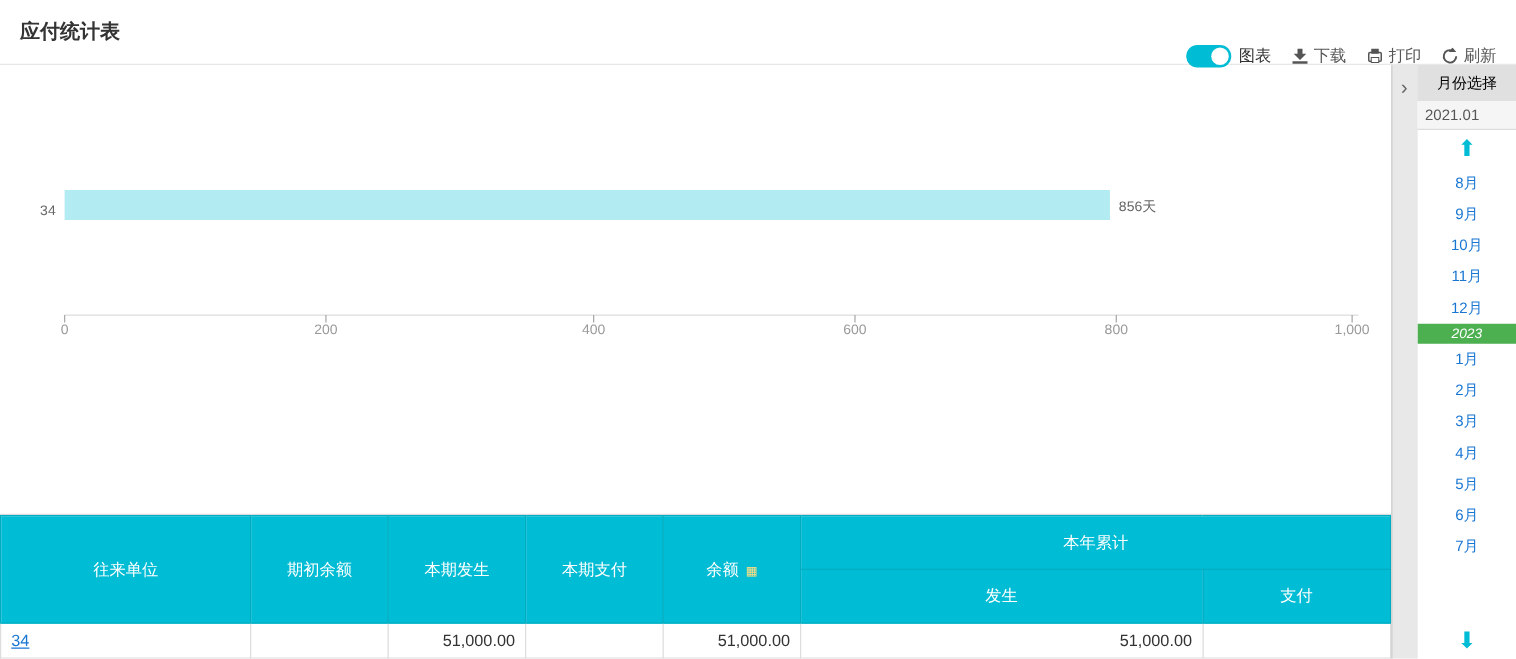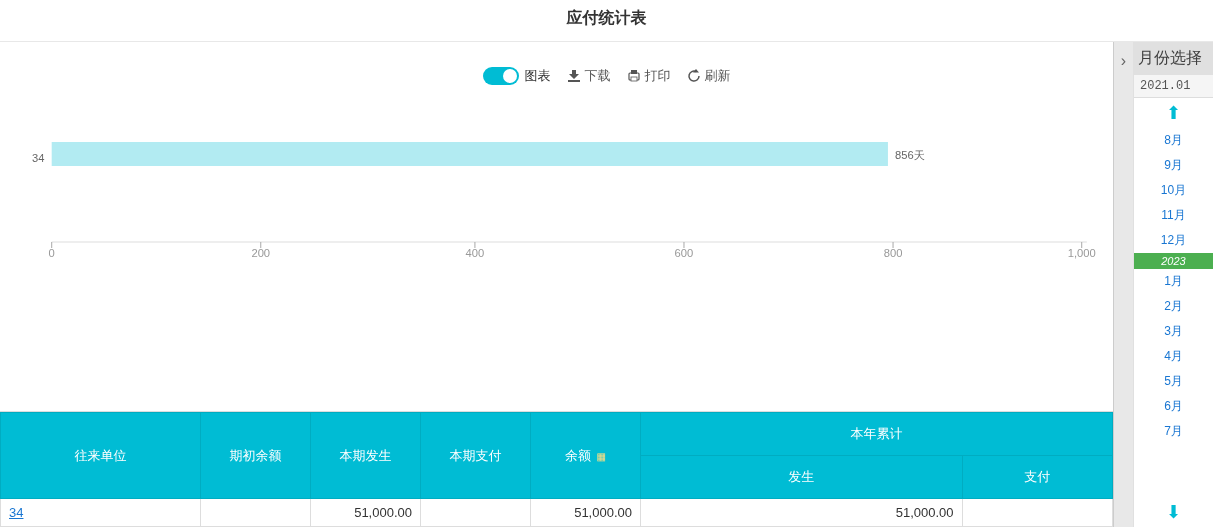--- a/index.html
+++ b/index.html
@@ -1,21 +1,21 @@
 <!DOCTYPE html>
 <html><head>
   <meta charset="utf-8">
   <style>
     * { box-sizing: border-box; margin: 0; padding: 0; }
     body { font-family: "Microsoft YaHei", Arial, sans-serif; font-size: 13px; background: #f5f5f5; color: #333; }
 
     .app-container { width: 1213px; height: 527px; display: flex; flex-direction: column; background: #fff; position: relative; }
 
     
-    .header { display: flex; align-items: center; justify-content: space-between; padding: 8px 16px; border-bottom: 1px solid #e8e8e8; background: #fff; height: 42px; flex-direction: column; }
+    .header { display: flex; align-items: center; justify-content: space-between; padding: 8px 16px; border-bottom: 1px solid #e8e8e8; background: #fff; height: 52px; }
     .header-title { font-size: 16px; font-weight: bold; color: #333; }
     .header-actions { display: flex; align-items: flex-start; gap: 16px; margin-top: 38px; }
     .toggle-wrap { display: flex; align-items: center; gap: 6px; }
     .toggle-switch { width: 36px; height: 18px; background: #00bcd4; border-radius: 9px; position: relative; cursor: pointer; }
     .toggle-switch::after { content: ''; width: 14px; height: 14px; background: #fff; border-radius: 50%; position: absolute; right: 2px; top: 2px; }
     .action-btn { display: flex; align-items: center; gap: 4px; cursor: pointer; color: #555; font-size: 13px; }
 
     
     .main-content { display: flex; flex: 1; overflow: hidden; }
 
@@ -36,22 +36,22 @@
     
     .table-area { border-top: 1px solid #ddd; }
     .stats-table { width: 100%; border-collapse: collapse; }
     .stats-table th { background: #00bcd4; color: #fff; text-align: center; padding: 12px 4px; font-size: 13px; font-weight: normal; border: 1px solid #00acc1; }
     .stats-table td { text-align: right; padding: 6px 8px; font-size: 13px; border: 1px solid #ddd; background: #fff; }
     .stats-table td.left { text-align: left; }
     .stats-table td a { color: #1976d2; text-decoration: underline; cursor: pointer; }
 
     
     .sidebar { width: 80px; background: #fff; border-left: 1px solid #e0e0e0; display: flex; flex-direction: column; }
-    .sidebar-header { background: #e0e0e0; padding: 6px 4px; font-size: 16px; color: #404040; text-align: center; display: flex; align-items: center; gap: 4px; }
-    .sidebar-year { padding: 4px 6px; font-size: 12px; color: #555; background: #f5f5f5; border-bottom: 1px solid #ddd; font-family: Liberation Mono, monospace; }
+    .sidebar-header { background: #e0e0e0; padding: 6px 4px; font-size: 12px; color: #000000; text-align: center; display: flex; align-items: center; justify-content: center; gap: 4px; }
+    .sidebar-year { padding: 4px 6px; font-size: 12px; color: #555; background: #f5f5f5; border-bottom: 1px solid #ddd; }
     .sidebar-nav-up, .sidebar-nav-down { display: flex; align-items: center; justify-content: center; padding: 4px; cursor: pointer; color: #00bcd4; font-size: 18px; }
     .month-list { flex: 1; overflow-y: auto; }
     .month-item { padding: 4px 8px; font-size: 12px; color: #1976d2; cursor: pointer; text-align: center; }
     .month-item.year-marker { background: #4caf50; color: #fff; font-size: 11px; padding: 2px 8px; font-style: italic; }
     .sidebar-collapse-btn { width: 20px; background: #e8e8e8; display: flex; align-items: flex-start; justify-content: center; padding-top: 10px; cursor: pointer; border-left: 1px solid #ccc; }
     .sidebar-wrapper { display: flex; }
     .collapse-arrow { font-size: 16px; color: #666; }
   </style>
 </head>
 <body>

